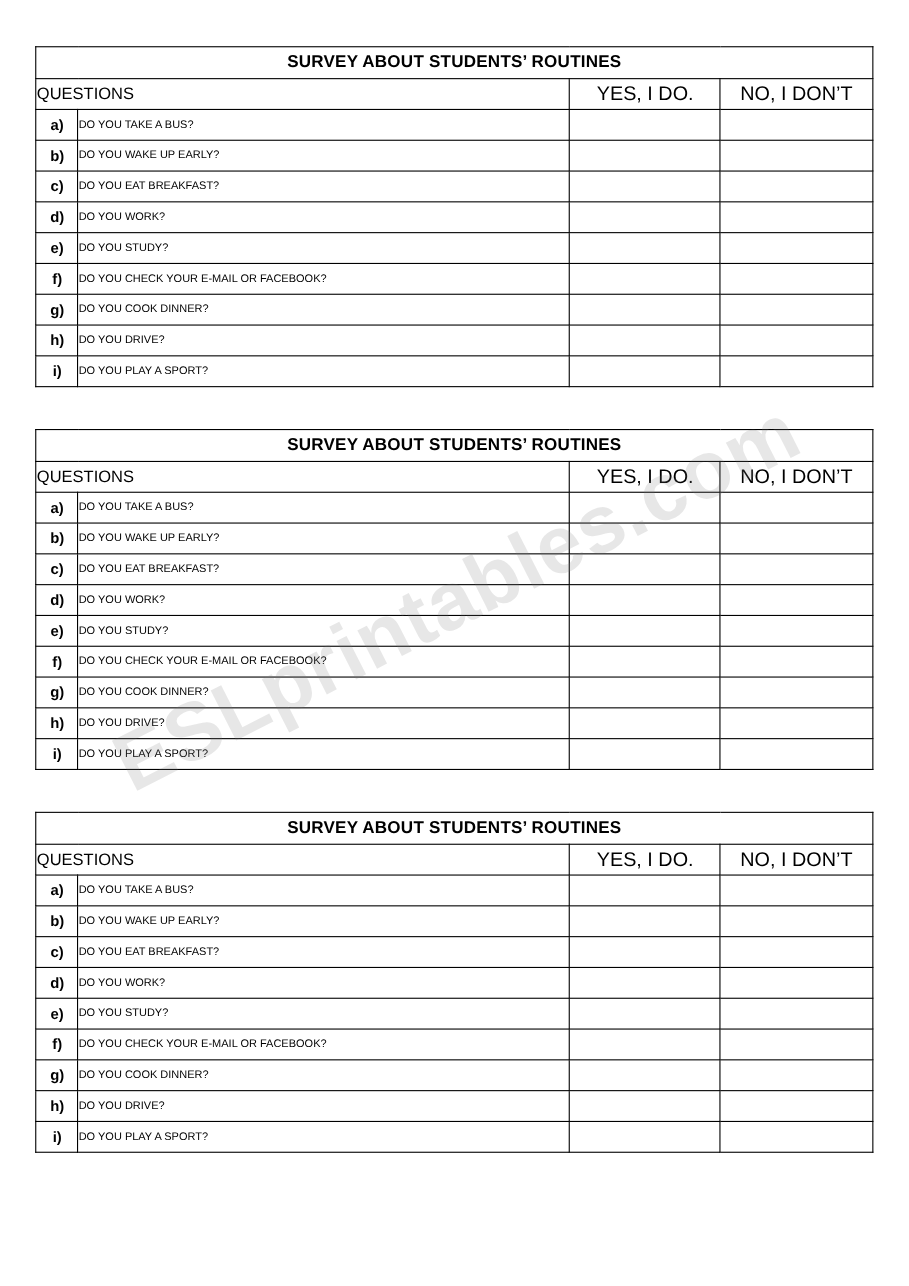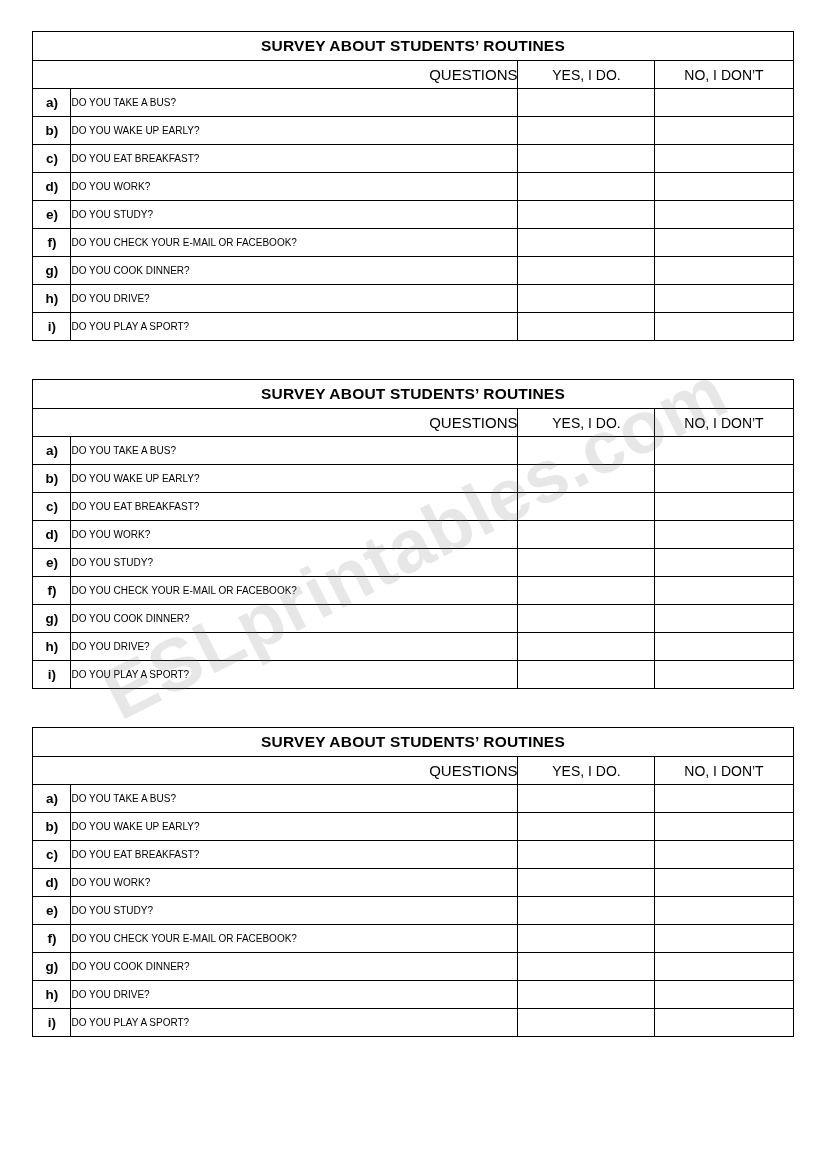--- a/index.html
+++ b/index.html
@@ -45,21 +45,21 @@
     color: rgba(120,120,120,0.18);
     letter-spacing: 1px;
     transform: rotate(-27deg);
     white-space: nowrap;
   }
 
   .survey {
     width: 760px;
     border-collapse: collapse;
     table-layout: fixed;
-    margin: 1px auto 38px auto;
+    margin: 12px auto 38px auto;
     position: relative;
     z-index: 2;
     background: transparent;
   }
   .survey:last-of-type { margin-bottom: 0; }
 
   .survey td, .survey th {
     border: 1px solid #000000;
     padding: 0;
     vertical-align: middle;
@@ -67,28 +67,28 @@
 
   .title-cell {
     text-align: center;
     font-size: 15.5px;
     font-weight: bold;
     height: 28px;
     letter-spacing: 0.2px;
   }
 
   .hdr-questions {
-    text-align: right;
+    text-align: left;
     font-size: 15px;
     font-weight: normal;
     height: 27px;
   }
   .hdr-yes, .hdr-no {
     text-align: center;
-    font-size: 14px;
+    font-size: 18px;
     font-weight: normal;
     height: 27px;
   }
 
   .letter-cell {
     width: 38px;
     text-align: center;
     font-size: 13.5px;
     font-weight: bold;
     height: 27px;

